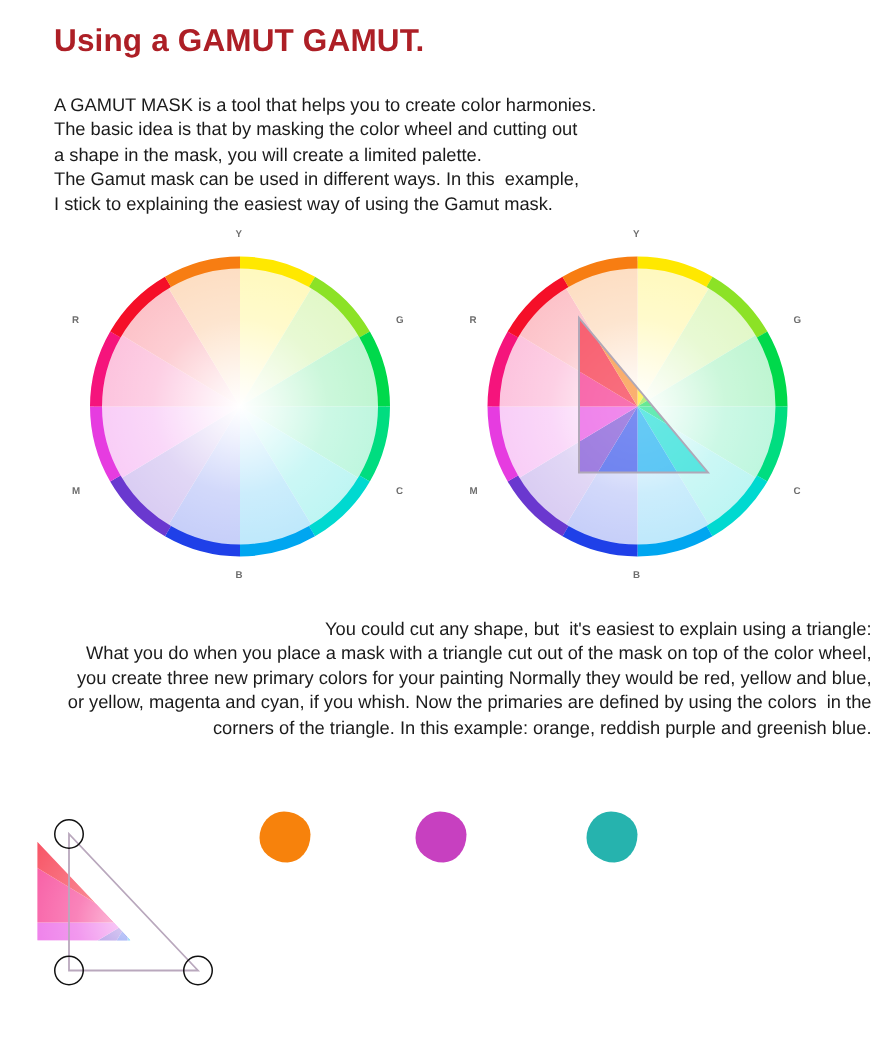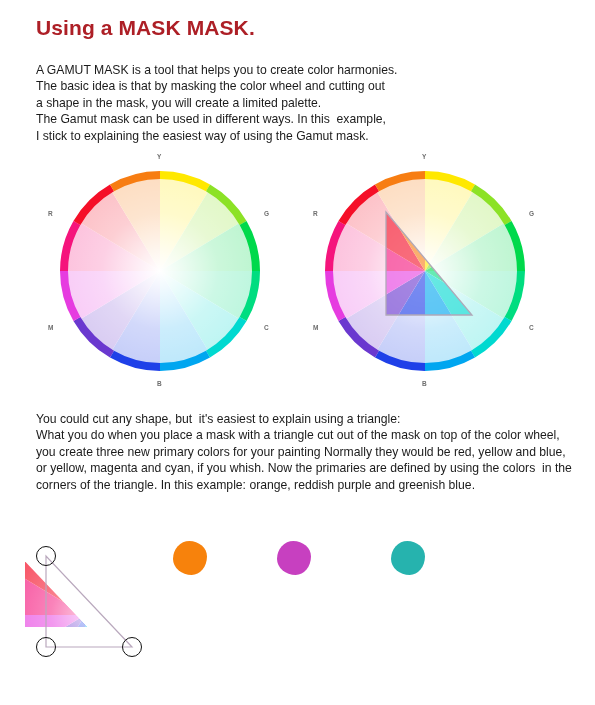--- a/index.html
+++ b/index.html
@@ -44,20 +44,21 @@
   #intro-paragraph {
     left: 36px;
     top: 54px;
     width: 420px;
     margin-top: 8px;
   }
   #explain-paragraph {
     left: 36px;
     top: 411px;
     width: 545px;
+    text-align: right;
   }
 
   
   .wheel-block {
     position: absolute;
     width: 230px;
     height: 240px;
   }
   #wheel-plain-block { left: 45px; top: 148px; }
   #wheel-mask-block  { left: 310px; top: 148px; }
@@ -125,21 +126,21 @@
   }
   #swatch-orange  { left: 148px; }
   #swatch-magenta { left: 252px; }
   #swatch-teal    { left: 366px; }
 </style>
 </head>
 <body style="background: rgb(255, 255, 255);">
 
 <div class="page">
 
-  <div id="doc-title" style="color: rgb(173, 31, 38);">Using a MASK MASK.</div>
+  <div id="doc-title" style="color: rgb(173, 31, 38);">Using a GAMUT GAMUT.</div>
 
   <div class="para" id="intro-paragraph">A GAMUT MASK is a tool that helps you to create color harmonies.
 The basic idea is that by masking the color wheel and cutting out
 a shape in the mask, you will create a limited palette.
 The Gamut mask can be used in different ways. In this  example,
 I stick to explaining the easiest way of using the Gamut mask.</div>
 
   <div class="wheel-block" id="wheel-plain-block">
     <div class="wheel">
       <svg width="210" height="210" viewBox="0 0 210 210" aria-hidden="true">

